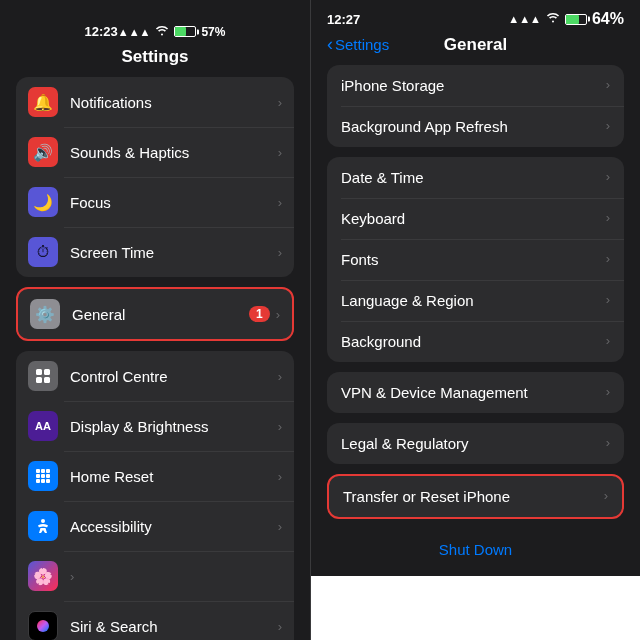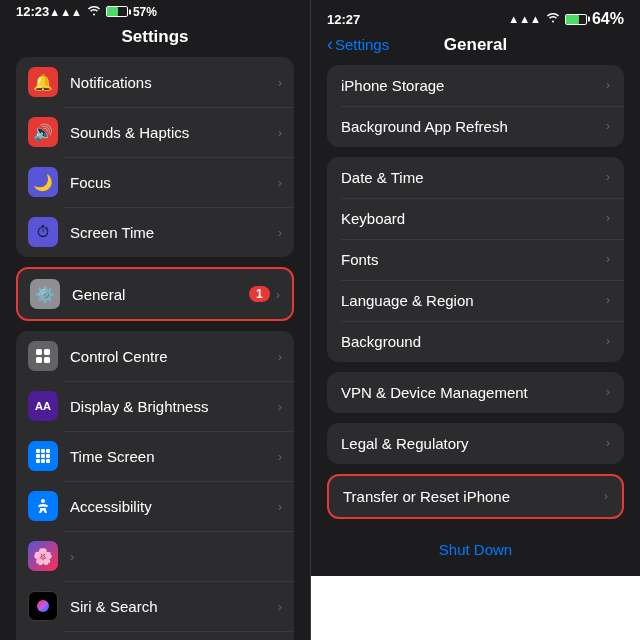--- a/index.html
+++ b/index.html
@@ -16,23 +16,23 @@
       width: 310px;
       height: 640px;
       background: #1c1c1e;
       display: flex;
       flex-direction: column;
       overflow: hidden;
     }
 
     .status-bar {
       display: flex;
-      justify-content: flex-start;
-      align-items: center;
-      padding: 4px 16px 4px;
+      justify-content: center;
+      align-items: center;
+      padding: 24px 16px 4px;
       color: #fff;
       font-size: 13px;
       font-weight: 600;
     }
     .status-right {
       display: flex;
       align-items: center;
       gap: 5px;
       font-size: 12px;
     }
@@ -307,21 +307,21 @@
             <rect x="6" y="1" width="4" height="4" rx="1"></rect>
             <rect x="11" y="1" width="4" height="4" rx="1"></rect>
             <rect x="1" y="6" width="4" height="4" rx="1"></rect>
             <rect x="6" y="6" width="4" height="4" rx="1"></rect>
             <rect x="11" y="6" width="4" height="4" rx="1"></rect>
             <rect x="1" y="11" width="4" height="4" rx="1"></rect>
             <rect x="6" y="11" width="4" height="4" rx="1"></rect>
             <rect x="11" y="11" width="4" height="4" rx="1"></rect>
           </svg>
         </div>
-        <span class="item-label">Time Screen</span>
+        <span class="item-label">Home Reset</span>
         <span class="item-chevron">›</span>
       </div>
       <div class="settings-item">
         <div class="settings-icon" style="background:#007aff;">
           <svg width="16" height="16" viewBox="0 0 16 16" fill="white">
             <circle cx="8" cy="3" r="2"></circle>
             <path d="M8 6c-3 0-5 1.5-5 1.5l1 2s1.5-1 4-1 4 1 4 1l1-2S11 6 8 6z"></path>
             <path d="M5.5 10L4 15h2l2-3 2 3h2l-1.5-5H5.5z"></path>
           </svg>
         </div>

